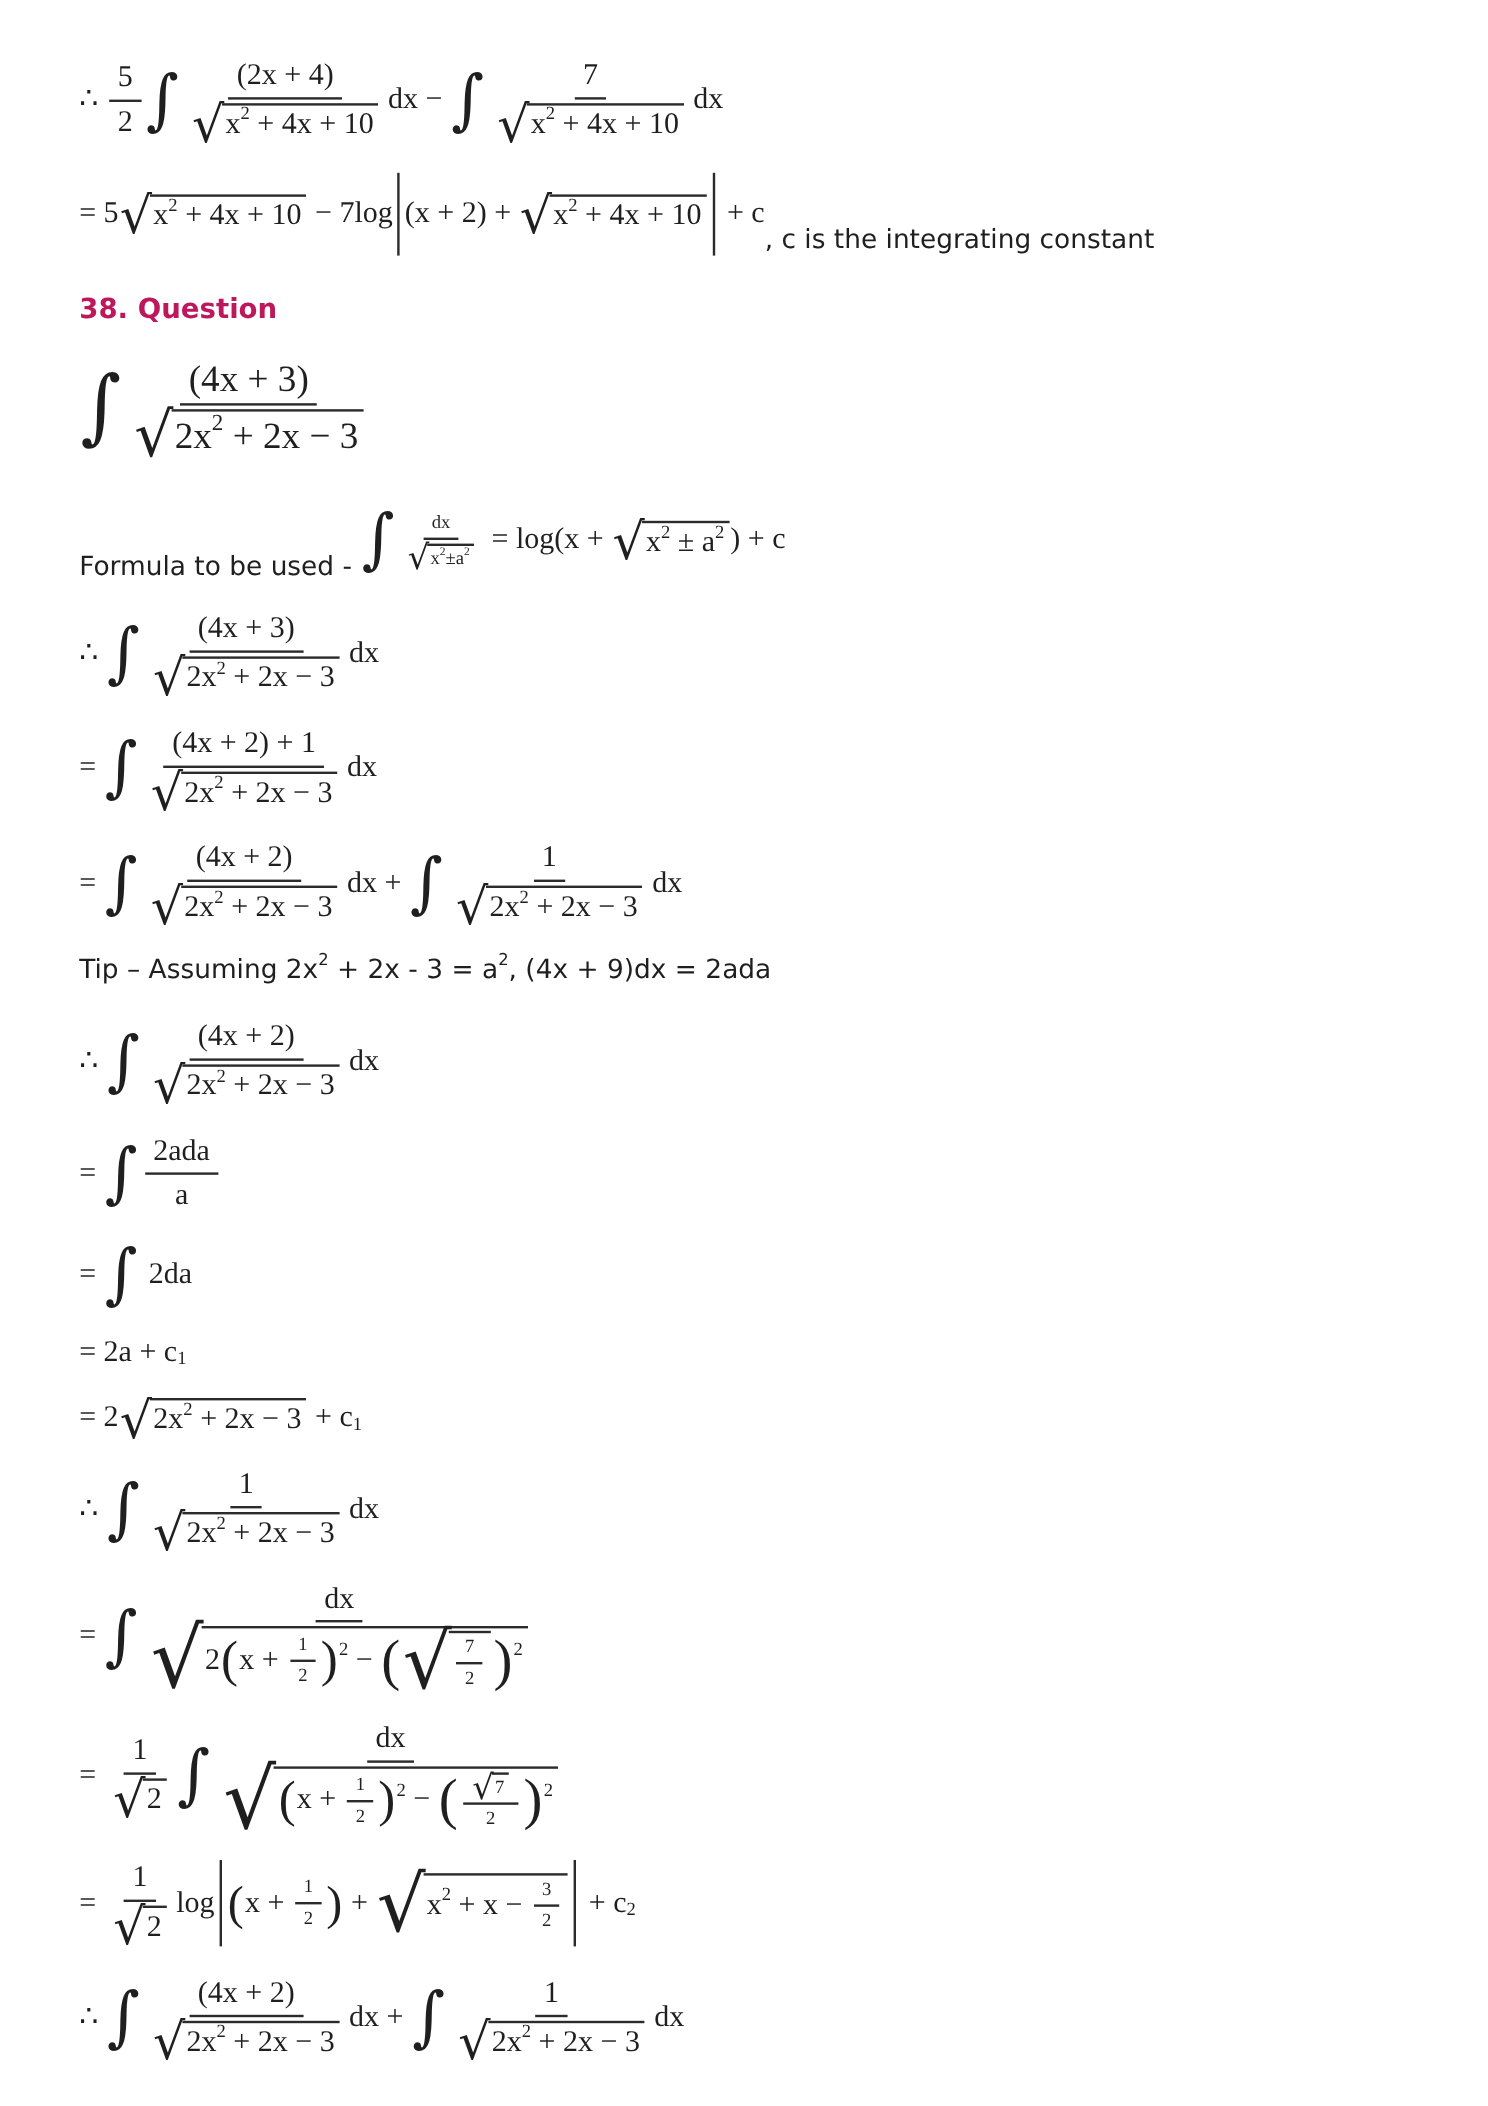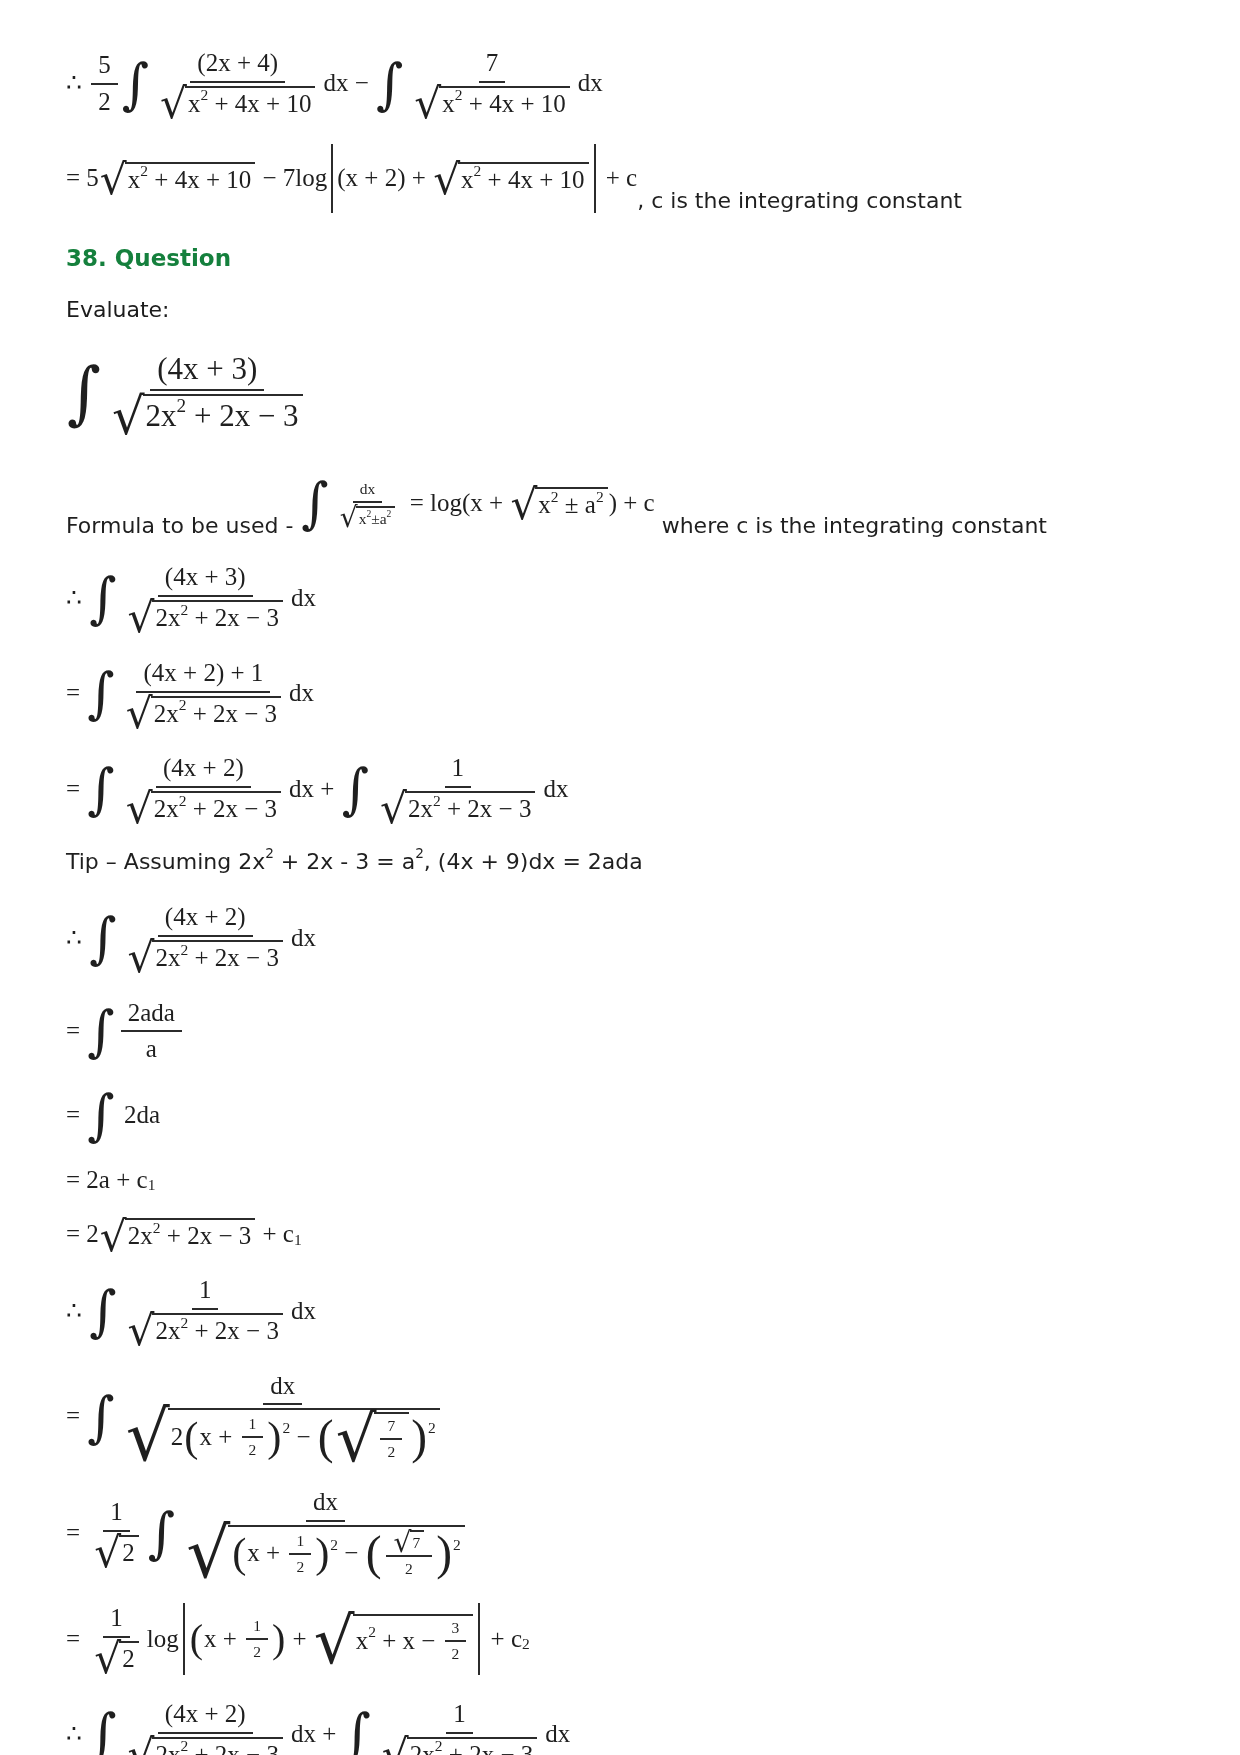--- a/index.html
+++ b/index.html
@@ -3,21 +3,21 @@
 <meta charset="utf-8">
 <style>
   html,body{margin:0;padding:0;background:#ffffff;}
   .page{
     width:1240px;height:1755px;background:#ffffff;box-sizing:border-box;
     padding:48px 55px 0 66px;overflow:hidden;color:#1c1c1c;
   }
   .block{margin:0 0 24px 0;}
   .heading{
     font-family:"DejaVu Sans","Liberation Sans",sans-serif;font-weight:bold;
-    font-size:23px;color:#15803d;margin:32px 0 26px 0;
+    font-size:23px;color:#be185d;margin:32px 0 26px 0;
   }
   .text{
     font-family:"DejaVu Sans","Liberation Sans",sans-serif;font-size:22px;
     color:#1c1c1c;margin:0 0 28px 0;
   }
   .mathline{
     display:flex;align-items:center;flex-wrap:nowrap;
     font-family:"Liberation Serif","DejaVu Serif",serif;
     font-size:25px;color:#1f1f1f;line-height:1.15;
   }
@@ -122,21 +122,20 @@
             <span class="mt">x</span>
             <span class="msup">2</span>
             <span class="mt"> + 4x + 10</span>
           </span>
         </span>
         <span class="mbar"></span>
         <span class="mt"> + c</span>
         <span class="msans">, c is the integrating constant</span>
       </div>
       <div class="block heading">38. Question</div>
-      <div class="block text">Evaluate:</div>
       <div class="block mathline qmath">
         <span class="mint">∫</span>
         <span class="mfrac">
           <span class="mnum">
             <span class="mt">(4x + 3)</span>
           </span>
           <span class="mden">
             <span class="msqrt">
               <span class="mrad" style="font-size: 51.2px;">√</span>
               <span class="mrbox">
@@ -173,21 +172,20 @@
         <span class="msqrt">
           <span class="mrad" style="font-size: 42.24px;">√</span>
           <span class="mrbox">
             <span class="mt">x</span>
             <span class="msup">2</span>
             <span class="mt"> ± a</span>
             <span class="msup">2</span>
           </span>
         </span>
         <span class="mt">) + c</span>
-        <span class="msans"> where c is the integrating constant</span>
       </div>
       <div class="block mathline">
         <span class="mt">∴ </span>
         <span class="mint">∫</span>
         <span class="mfrac">
           <span class="mnum">
             <span class="mt">(4x + 3)</span>
           </span>
           <span class="mden">
             <span class="msqrt">

